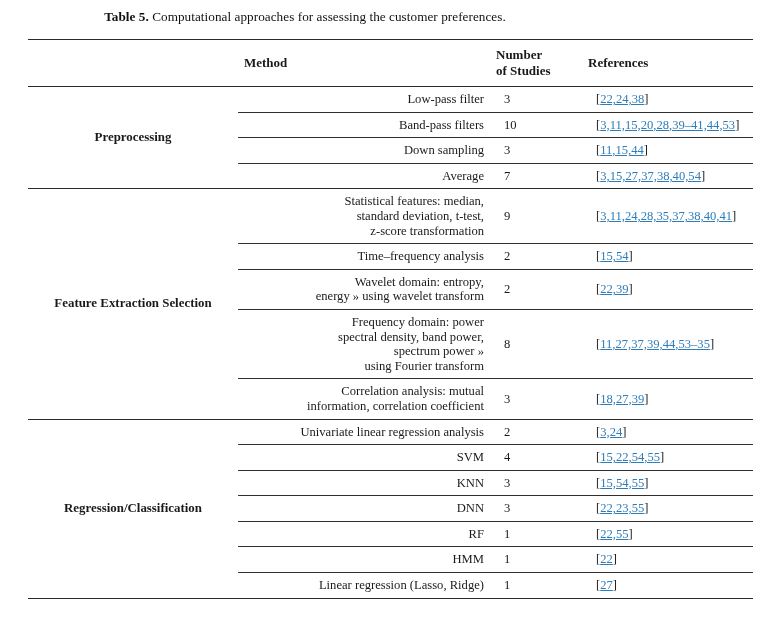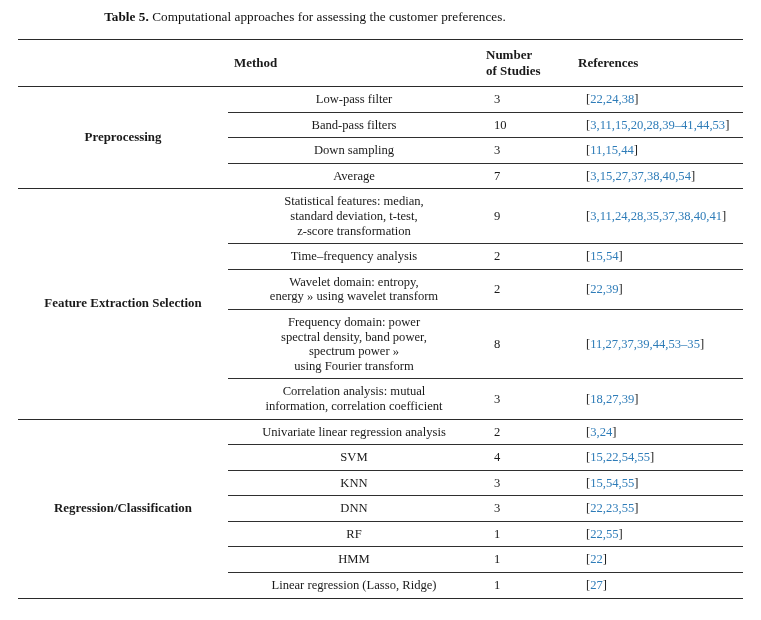--- a/index.html
+++ b/index.html
@@ -34,21 +34,21 @@
     color: #111111;
     letter-spacing: 0.05px;
   }
   .caption .lbl {
     font-weight: bold;
   }
 
   
   .tbl-wrap {
     position: absolute;
-    left: 18px;
+    left: 28px;
     top: 39px;
     width: 725px;
   }
   table.mdpi {
     border-collapse: collapse;
     width: 725px;
     table-layout: fixed;
     font-size: 12.6px;
     line-height: 14.6px;
   }
@@ -78,36 +78,36 @@
     text-align: center;
     vertical-align: middle;
     padding: 14px 4px;
     line-height: 15px;
   }
   td.cell {
     vertical-align: middle;
     padding: 5px 6px 5px 6px;
     border-bottom: 0.9px solid #2f2f2f;
   }
-  td.method { text-align: center; }
+  td.method { text-align: right; }
   td.num    { text-align: left; padding-left: 14px; }
   td.ref    { text-align: left; padding-left: 14px; white-space: nowrap; }
 
   
   tr.grp-end > td { border-bottom: 1.5px solid #2a2a2a; margin-left: 40px; }
   tr.last-row > td { border-bottom: none; }
 
   .bottom-rule {
     border-top: 1.9px solid #2a2a2a;
     width: 725px;
     height: 0;
     margin-top: 0;
   }
 
-  .ref-num { color: #2e7cb8; }
+  .ref-num { color: #2e7cb8; text-decoration: underline; }
   .mline { display: block; }
 </style>
 </head>
 <body>
 
 <div id="page">
 
   <div class="caption">
     <span class="lbl">Table 5.</span>
     <span>Computational approaches for assessing the customer preferences.</span>

